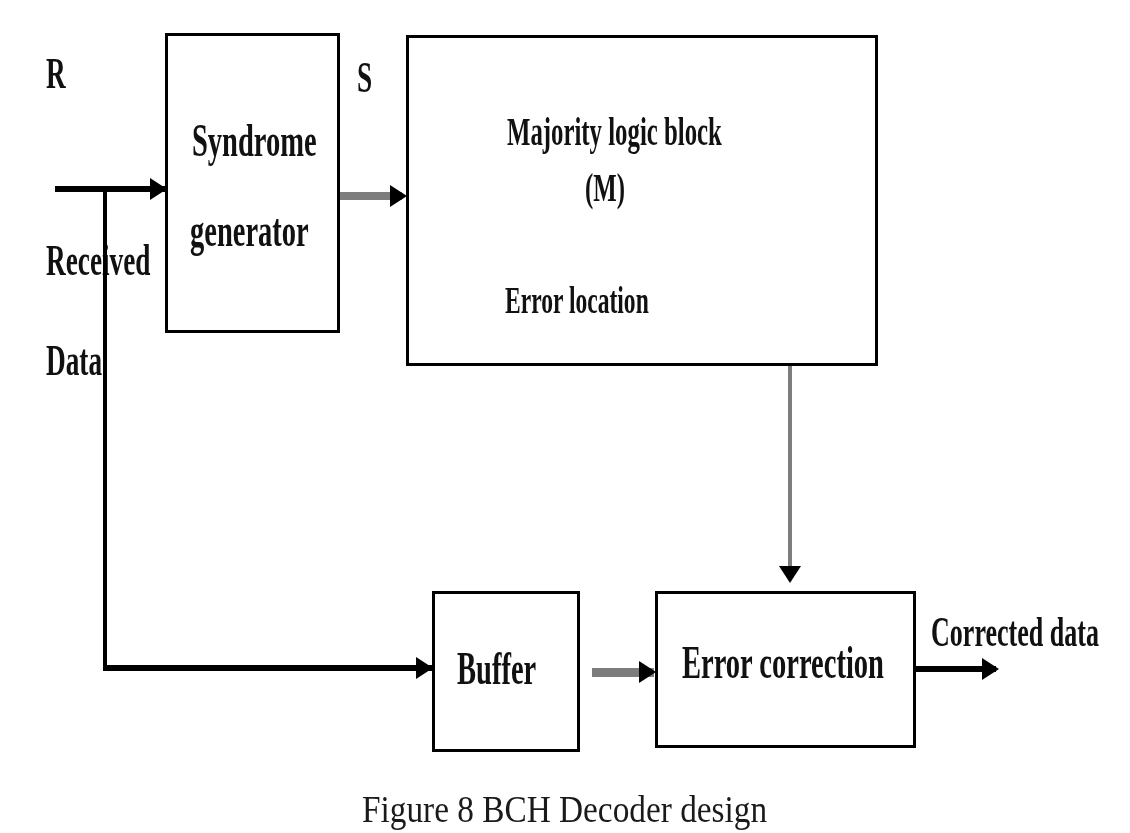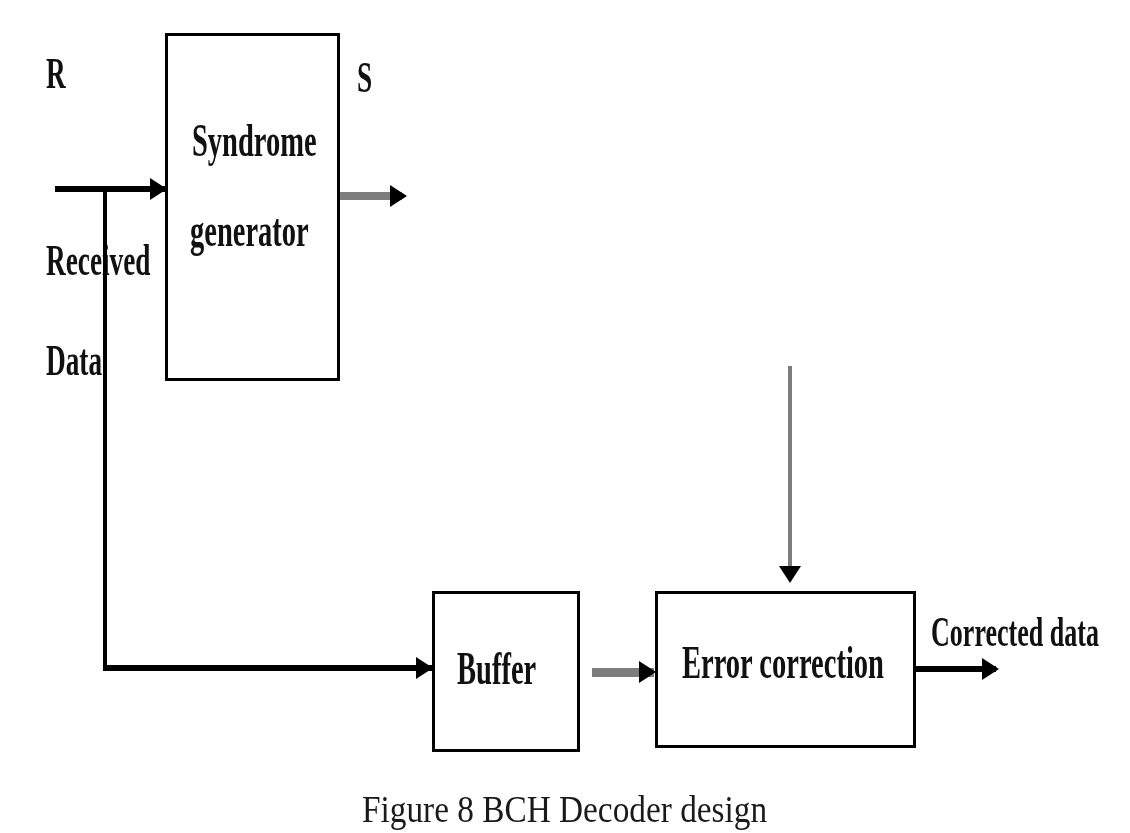--- a/index.html
+++ b/index.html
@@ -94,30 +94,35 @@
 
   <div class="free-label" style="left:46px; top:335px; font-size:44px;">Data</div>
 
   <div class="hline" style="left:55px; top:186px; width:112px; height:6px;"></div>
   <div class="arrow-right" style="left:150px; top:178px;"></div>
 
   <div class="vline" style="left:103px; top:189px; width:4px; height:479px;"></div>
   <div class="hline" style="left:103px; top:665px; width:332px; height:6px;"></div>
   <div class="arrow-right" style="left:416px; top:657px;"></div>
 
-  <div class="box" style="left:165px; top:33px; width:175px; height:348px;">
+  <div class="box" style="left:165px; top:33px; width:175px; height:300px;">
     <div class="box-label" style="left:24px; top:78px; font-size:46px;">Syndrome</div>
     <div class="box-label" style="left:22px; top:168px; font-size:46px;">generator</div>
   </div>
 
   <div class="free-label" style="left:357px; top:52px; font-size:44px;">S</div>
 
   <div class="hline gray" style="left:340px; top:192px; width:62px; height:8px;"></div>
   <div class="arrow-right" style="left:390px; top:185px;"></div>
 
+  <div class="box" style="left:406px; top:35px; width:472px; height:331px;">
+    <div class="box-label" style="left:98px; top:70px; font-size:40px;">Majority logic block</div>
+    <div class="box-label" style="left:176px; top:126px; font-size:40px;">(M)</div>
+    <div class="box-label" style="left:96px; top:240px; font-size:38px;">Error location</div>
+  </div>
 
   <div class="vline gray" style="left:788px; top:366px; width:4px; height:206px;"></div>
   <div class="arrow-down" style="left:779px; top:566px;"></div>
 
   <div class="box" style="left:432px; top:591px; width:148px; height:161px;">
     <div class="box-label" style="left:22px; top:48px; font-size:46px;">Buffer</div>
   </div>
 
   <div class="hline gray" style="left:592px; top:668px; width:62px; height:9px;"></div>
   <div class="arrow-right" style="left:639px; top:661px;"></div>

